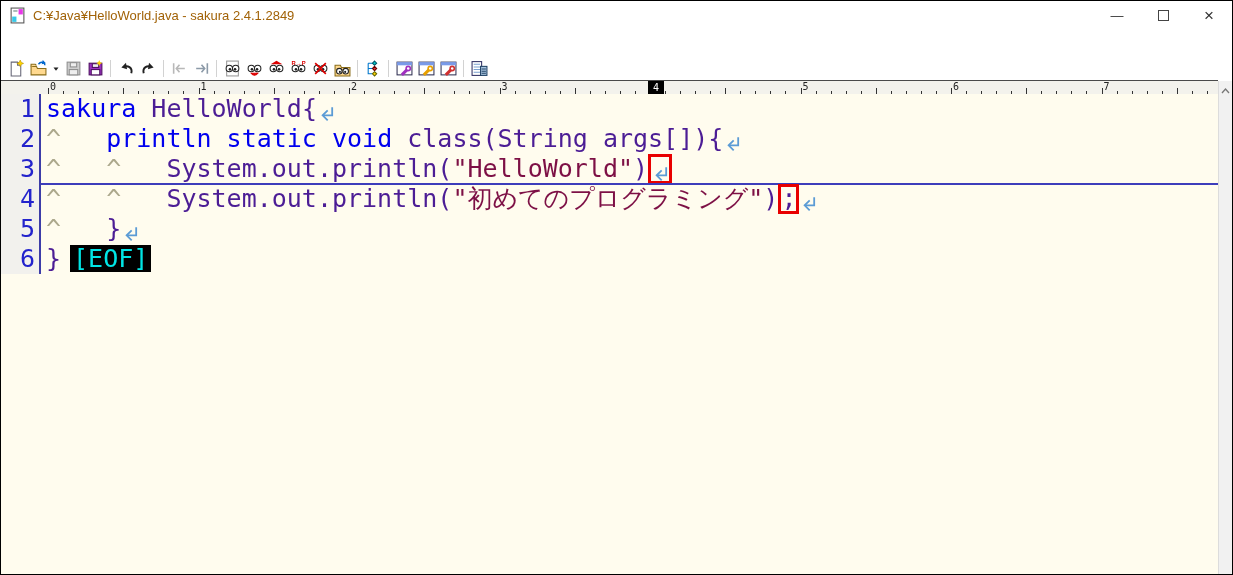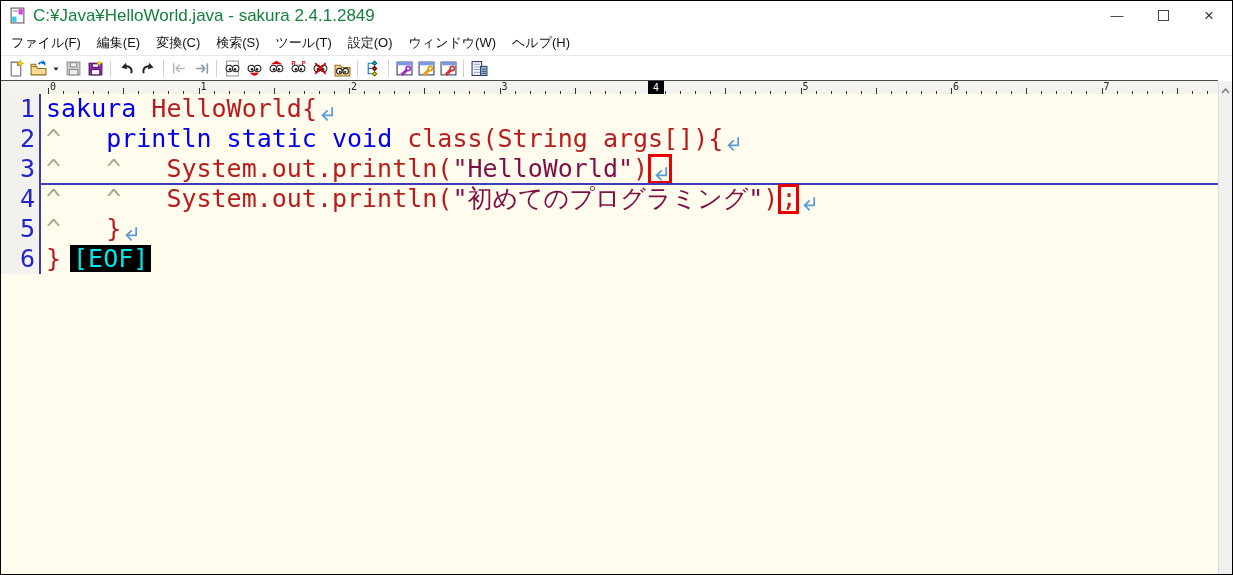--- a/index.html
+++ b/index.html
@@ -1,21 +1,21 @@
 <!DOCTYPE html>
 <html><head>
 <meta charset="utf-8">
 <style>
   html,body{margin:0;padding:0;background:#888;}
   #win{position:relative;width:1233px;height:575px;background:#fff;border:1.5px solid #000;
        box-sizing:border-box;overflow:hidden;font-family:"Liberation Sans",sans-serif;}
   
   #titlebar{position:absolute;top:0;left:0;right:0;height:29px;background:#fff;display:flex;align-items:center;}
   #app-icon{width:17px;height:17px;margin-left:8px;}
-  #title-text{margin-left:7px;font-size:17px;color:#15803d;}
+  #title-text{margin-left:7px;font-size:13px;color:#a16207;}
   #win-controls{position:absolute;right:0;top:0;height:29px;display:flex;}
   .wbtn{width:46px;height:29px;display:flex;align-items:center;justify-content:center;
         font-size:13px;color:#333;cursor:default;}
   .wbtn.max span{display:block;width:9px;height:9px;border:1.2px solid #444;}
   
   #menubar{position:absolute;top:29px;left:0;right:0;height:26px;background:#fff;display:flex;
            align-items:center;padding-left:2px;border-bottom:1px solid #e8e8e8;box-sizing:border-box;}
   .menu-item{padding:0 8px;font-size:13px;color:#111;line-height:25px;}
   
   #toolbar{position:absolute;top:55px;left:0;right:0;height:24px;background:#fff;display:flex;
@@ -31,21 +31,21 @@
   .rl-active{position:absolute;top:0px;width:16px;height:13px;background:#000;color:#fff;
              font-family:"DejaVu Sans Mono",monospace;font-size:10px;text-align:center;line-height:13px;}
   
   #editor{position:absolute;top:93px;left:0;right:14px;bottom:0;background:#fffcee;overflow:hidden;}
   .code-row{position:relative;height:30px;display:flex;font-family:"DejaVu Sans Mono",monospace;
             font-size:25px;line-height:30px;white-space:pre;}
   .gutter{width:40px;box-sizing:border-box;background:#f2f1ed;border-right:2px solid #3c3ca8;
           text-align:right;padding-right:4px;color:#2323cc;flex:none;}
   .code-text{padding-left:5px;}
   .seg-keyword{color:#0000ee;}
-  .seg-plain{color:#b91c1c;}
+  .seg-plain{color:#4c1d95;}
   .seg-string{color:#7d1045;}
   .tab{display:inline-block;width:4ch;color:#aca88c;}
   .arrow{display:inline-block;vertical-align:top;height:30px;padding-top:6px;box-sizing:border-box;}
   .red-box{display:inline-flex;align-items:center;justify-content:center;height:30px;box-sizing:border-box;
            border:3px solid #e80000;vertical-align:top;}
   .eof{display:inline-block;background:#000;color:#00e5e5;line-height:27px;height:27px;
        padding:0 3px;margin-left:9px;vertical-align:top;margin-top:1px;}
   .caret-row::after{content:'';position:absolute;left:40px;right:-5px;bottom:-1px;height:2px;background:#3d3dbb;}
   
   #scrollbar{position:absolute;top:80px;right:0;bottom:0;width:14px;background:#f1f1f1;
@@ -71,30 +71,20 @@
         </div>
       <div class="wbtn max">
           <span></span>
         </div>
       <div class="wbtn" style="font-size:17px;">
           <span>×</span>
         </div>
     </div>
   </div>
 
-  <div id="menubar">
-      <span class="menu-item">ファイル(F)</span>
-      <span class="menu-item">編集(E)</span>
-      <span class="menu-item">変換(C)</span>
-      <span class="menu-item">検索(S)</span>
-      <span class="menu-item">ツール(T)</span>
-      <span class="menu-item">設定(O)</span>
-      <span class="menu-item">ウィンドウ(W)</span>
-      <span class="menu-item">ヘルプ(H)</span>
-    </div>
 
   <div id="toolbar">
       <div class="tb-btn">
         <svg width="17" height="17" viewBox="0 0 16 16">
           <path d="M3 2h6l3 3v10H3z" fill="#fff" stroke="#667"></path>
           <path d="M9 2v3h3" fill="none" stroke="#667"></path>
           <path d="M11.5 0l1 2.2 2.2 1-2.2 1-1 2.2-1-2.2-2.2-1 2.2-1z" fill="#ffd400" stroke="#b08800" stroke-width=".5"></path>
         </svg>
       </div>
       <div class="tb-btn">

